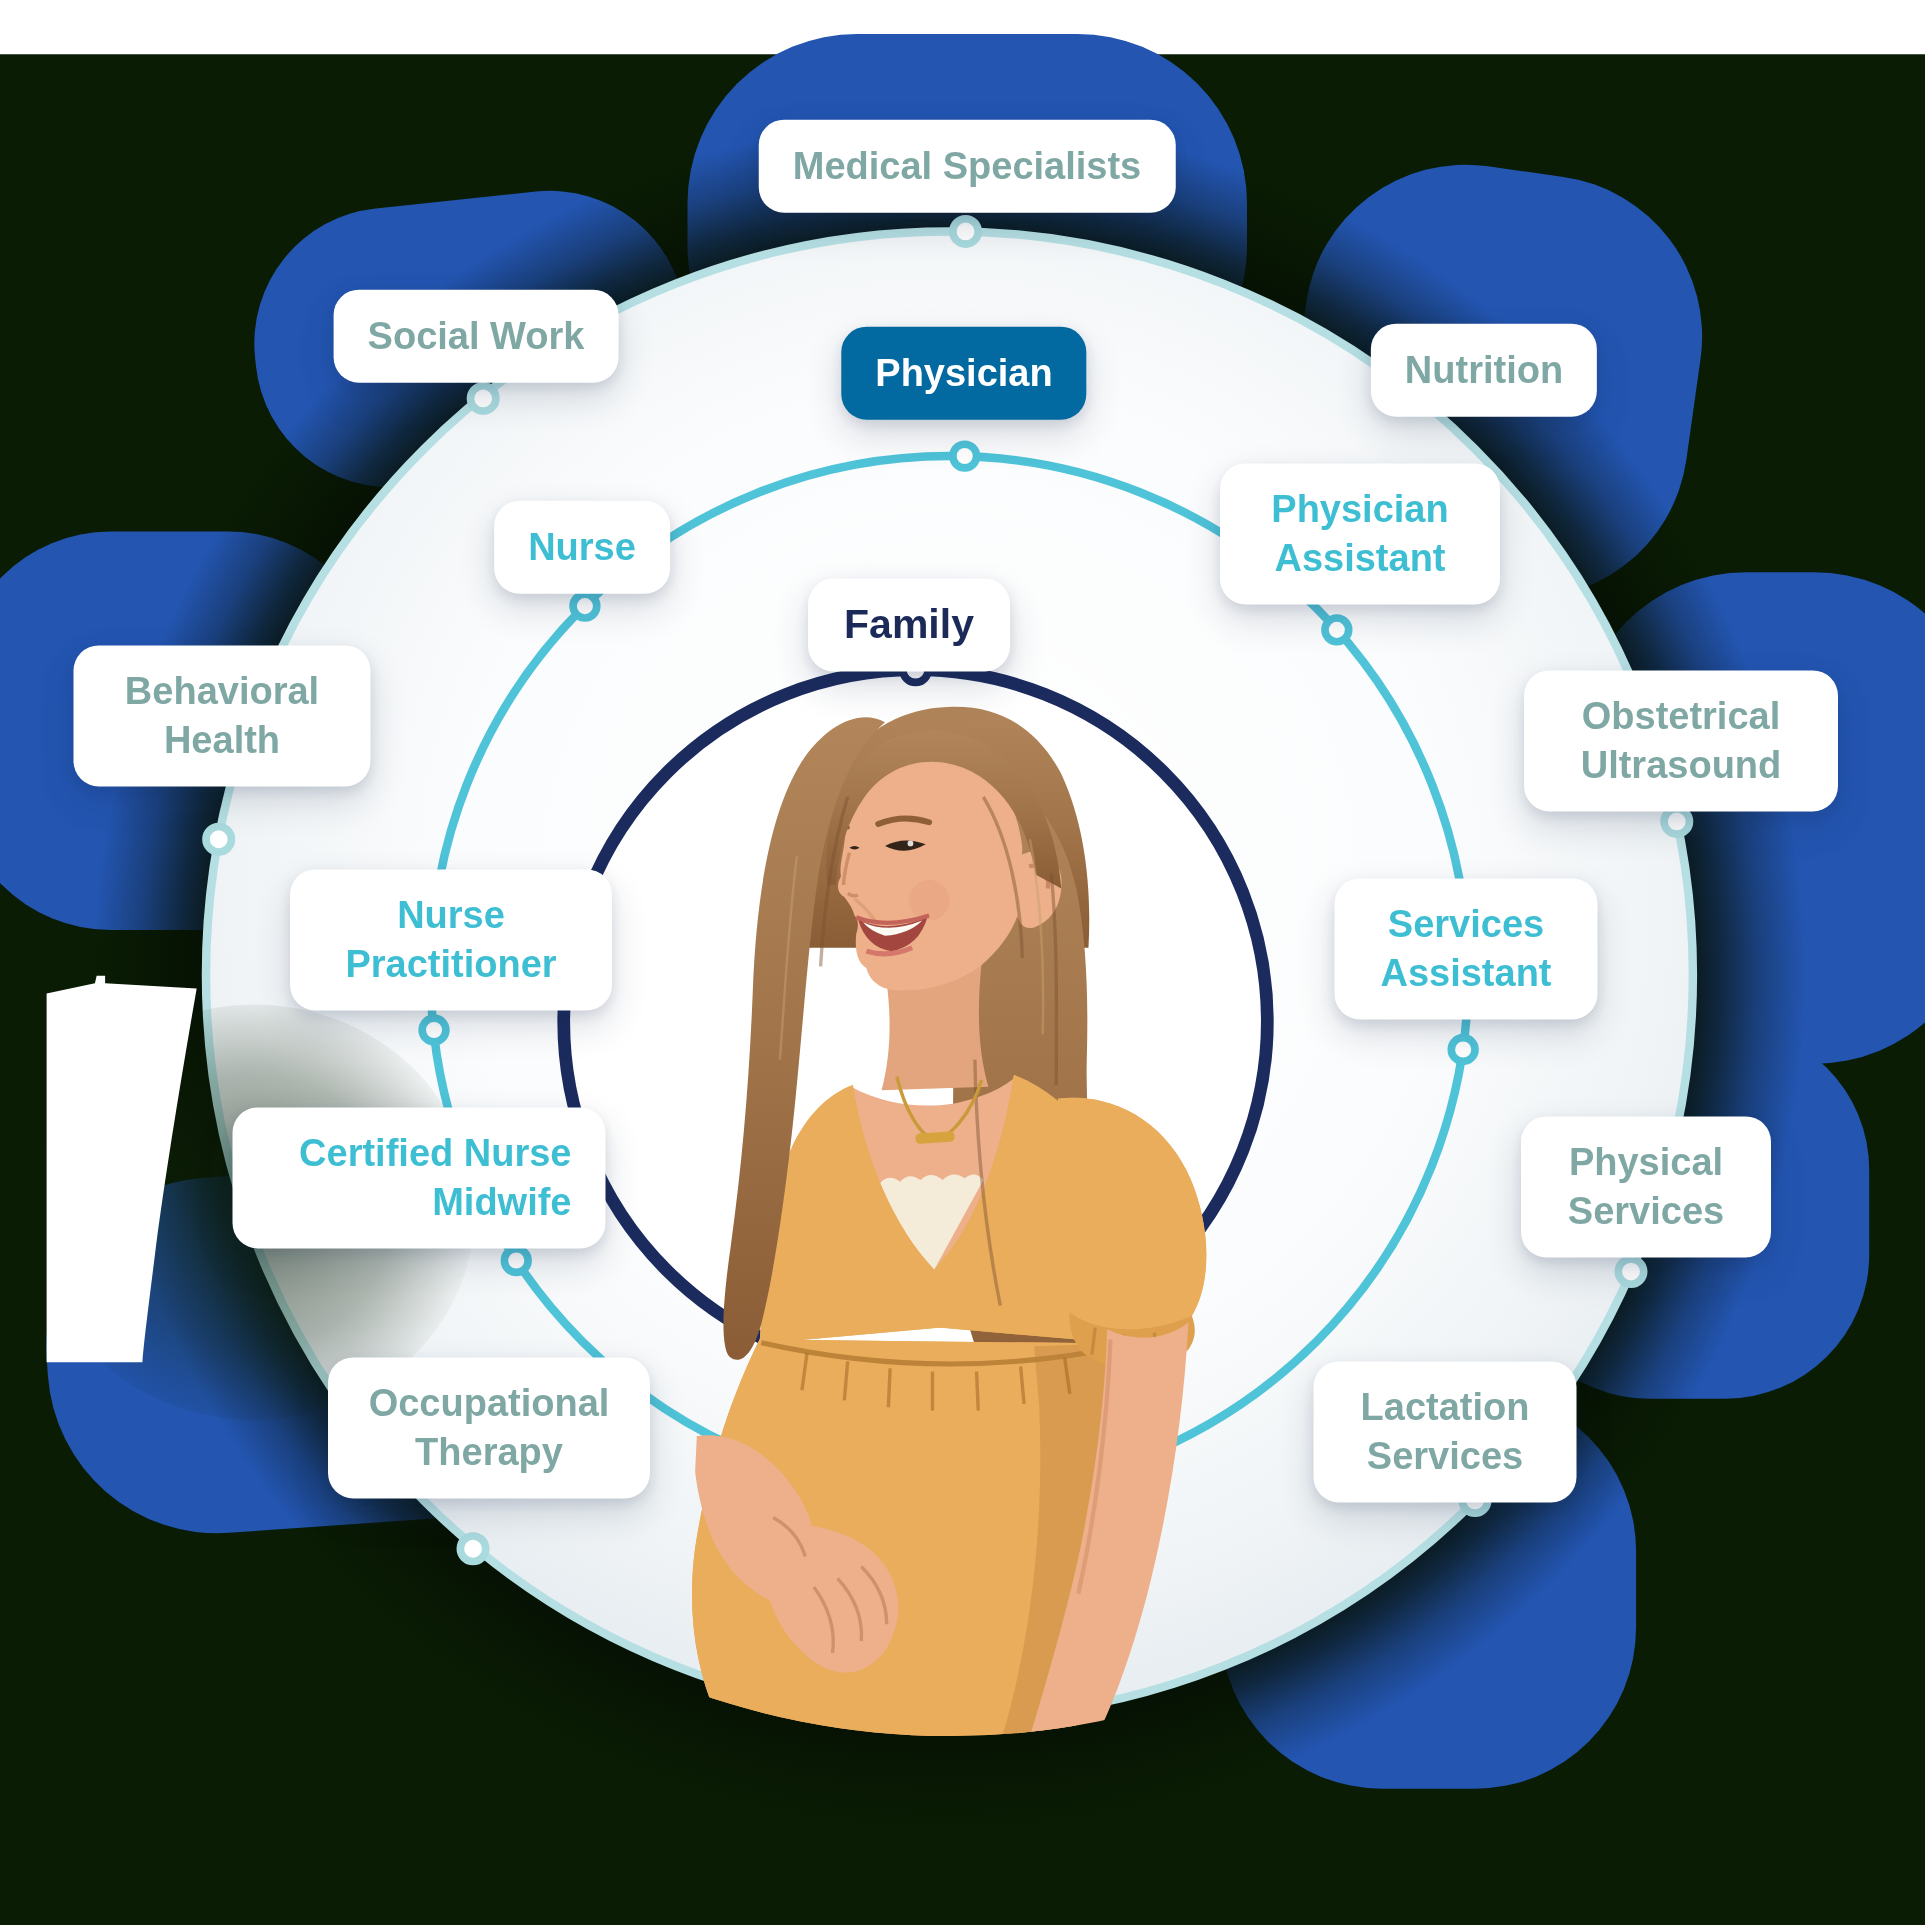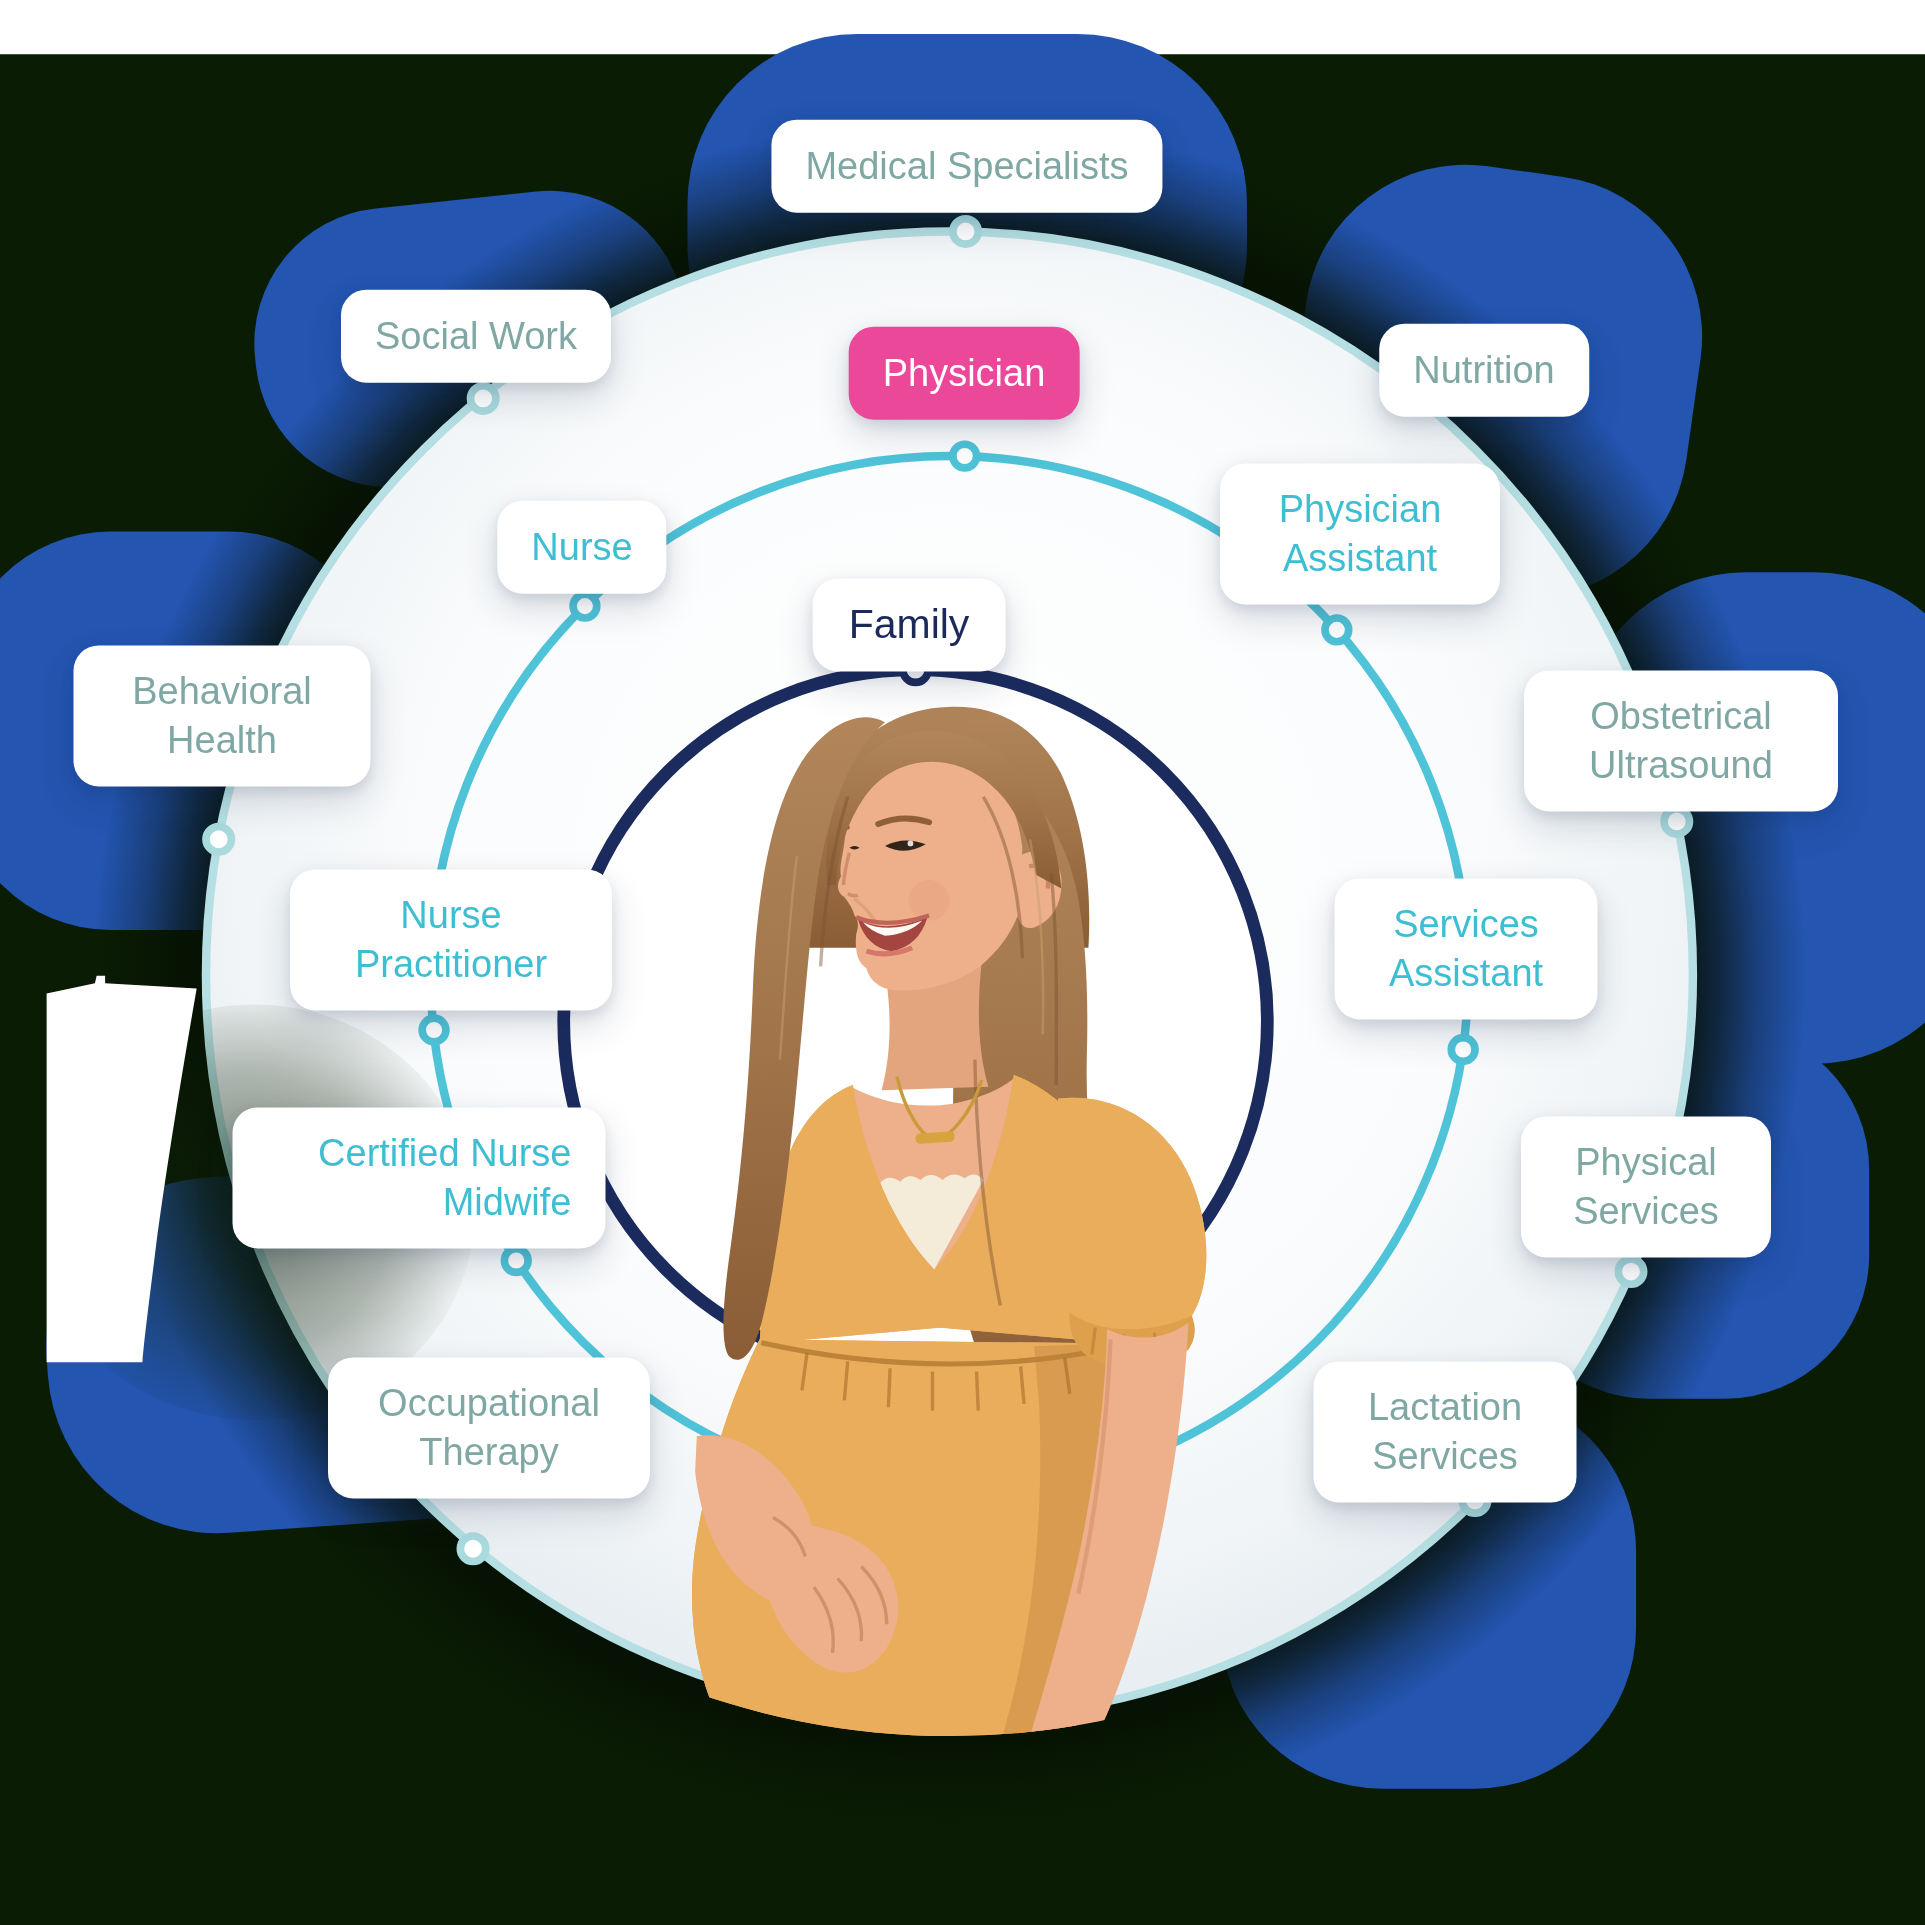--- a/index.html
+++ b/index.html
@@ -1,25 +1,25 @@
 <!DOCTYPE html>
 <html style="font-size:13.6px"><head>
 <meta charset="utf-8">
 <style>
   html,body{margin:0;padding:0;background:#0a1c04;}
   #stage{position:relative;width:1926px;height:1926px;overflow:hidden;
          font-family:"Liberation Sans",sans-serif;}
   #stage svg{position:absolute;left:0;top:0;}
   .pill{position:absolute;transform:translate(-50%,-50%);background:#ffffff;
-        border-radius:25.4px;padding:22px 34px;font-weight:400;font-size:38px;
+        border-radius:25.4px;padding:22px 34px;font-weight:700;font-size:38px;
         line-height:1.28;color:#7fa7a3;text-align:center;white-space:nowrap;
         box-shadow:0 15.3px 36px rgba(23,42,75,.16),0 5.1px 12px rgba(23,42,75,.10);}
   .pill.wrap{white-space:normal;}
   .pill.inner{color:#3ebed3;}
-  .pill.accent{background:#ec4899;color:#ffffff;}
+  .pill.accent{background:#0369a1;color:#ffffff;}
   .pill.family{color:#1c2a59;font-size:41px;padding:20.3px 36px;}
 </style>
 </head>
 <body>
 
 <div id="stage">
 
 <svg width="1926" height="1926" viewBox="0 0 2272 2272">
   <defs>
     <radialGradient id="discGrad" gradientUnits="userSpaceOnUse" cx="1120" cy="1040" r="960">

